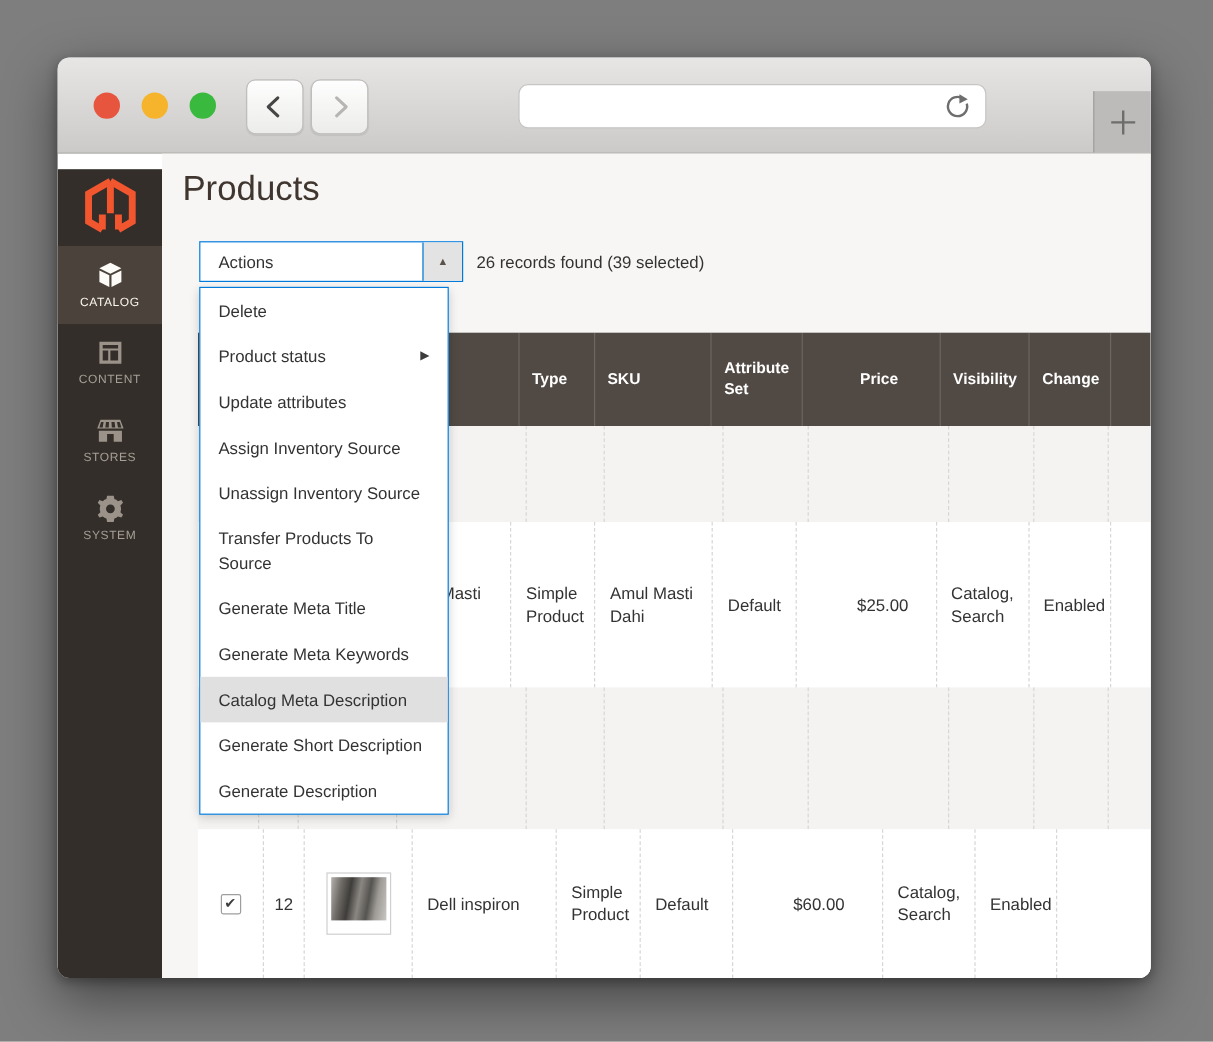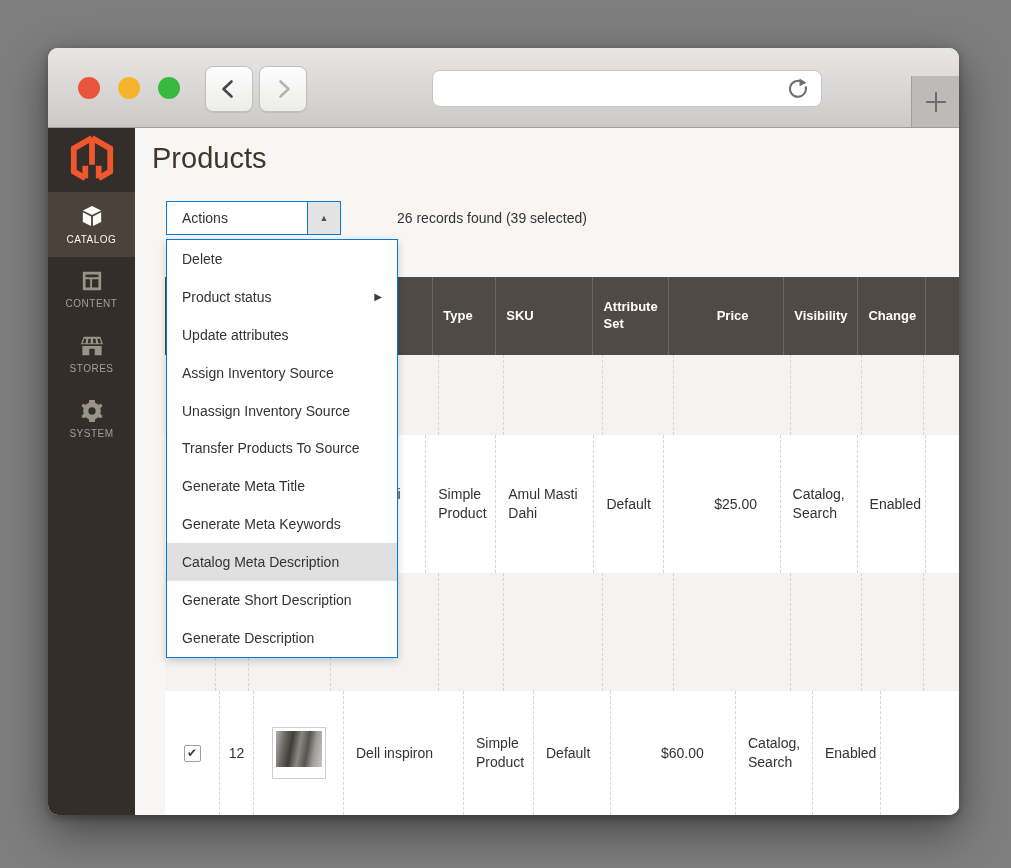--- a/index.html
+++ b/index.html
@@ -28,33 +28,33 @@
             background:#fff; border:1px solid #c6c5c3; border-radius:8px; }
   .refresh { position:absolute; right:10px; top:5px; }
 
   .newtab { position:absolute; right:0; top:28px; bottom:0; width:48px;
             background:#bcbbb9; border-left:1px solid #a09f9d;
             display:flex; align-items:center; justify-content:center; }
 
   
   .app { display:flex; height:687px; }
 
-  .sidebar { width:87px; background:#332e2a; flex:none; display:flex; flex-direction:column; }
+  .sidebar { width:87px; background:#332e2a; flex:none; display:flex; flex-direction:column;margin-top:13px; }
   .logo { height:64px; display:flex; align-items:center; justify-content:center; }
   .nav-item { height:65px; display:flex; flex-direction:column; align-items:center; justify-content:center; gap:6px; cursor:pointer; }
   .nav-item .lbl { font-size:10px; letter-spacing:.5px; color:#a79f95; }
   .nav-item svg { fill:#9b938a; }
   .nav-item.active { background:#4a423b; }
   .nav-item.active .lbl { color:#fbf7f0; }
   .nav-item.active svg { fill:#fdfbf7; }
 
   .main { position:relative; flex:1; background:#f7f6f4; overflow:hidden; }
   .page-title { position:absolute; left:17px; top:14px; font-size:29px; font-weight:400; color:#41362f; }
 
-  .actions-select { position:absolute; left:31px; top:73px; width:175px; height:34px; z-index:15;
+  .actions-select { position:absolute; left:31px; top:73px; width:220px; height:34px; z-index:15;
                     background:#fff; border:1px solid #007bdb; display:flex; align-items:center; cursor:pointer; }
   .actions-select .sel-label { padding-left:15px; font-size:14px; color:#333; flex:1; }
   .actions-select .caret { width:33px; height:100%; background:#e3e3e3; border-left:1px solid #007bdb;
                            display:flex; align-items:center; justify-content:center; font-size:9px; color:#5a524b; }
   .records { position:absolute; left:262px; top:73px; height:34px; line-height:34px; font-size:14px; color:#333; }
 
   
   .grid { position:absolute; left:30px; top:149px; right:0; bottom:0; overflow:hidden; z-index:1;
           display:flex; flex-direction:column; }
   .thead, .trow { width:850px; display:flex; flex:none; }
@@ -71,21 +71,21 @@
   .r-white { background:#ffffff; }
   .r1 { height:80px; } .r2 { height:138px; } .r3 { height:118px; } .r4 { flex:1; min-height:120px; }
 
   .checkbox { width:17px; height:17px; background:#fff; border:1px solid #9e9e9e; border-radius:2px;
               display:flex; align-items:center; justify-content:center; font-size:12px; color:#3d3d3d; }
   .thumb { width:54px; height:52px; background:#fff; border:1px solid #cfcfcf; padding:3px; }
   .thumb .pic { width:100%; height:36px;
       background:linear-gradient(100deg,#b5b2ae 0%,#6e6b66 18%,#3f3d3a 34%,#8a8782 50%,#565450 66%,#9e9b96 80%,#c9c7c3 100%); }
 
   
-  .menu { position:absolute; left:31px; top:111px; width:232px; z-index:20;
+  .menu { position:absolute; left:31px; top:111px; width:208px; z-index:20;
           background:#fff; border:1px solid #007bdb; box-shadow:0 3px 8px rgba(0,0,0,.18); }
   .mi { padding:0 15px; line-height:38px; font-size:14px; color:#333; cursor:pointer;
         display:flex; align-items:center; }
   .mi > span:first-child { flex:1; }
   .mi.two-line { line-height:21px; padding-top:8px; padding-bottom:8px; display:block; }
   .mi.highlight { background:#e0e0e0; }
   .sub-arrow { font-size:10px; color:#3c3c3c; flex:none; }
 </style>
 </head>
 <body>

